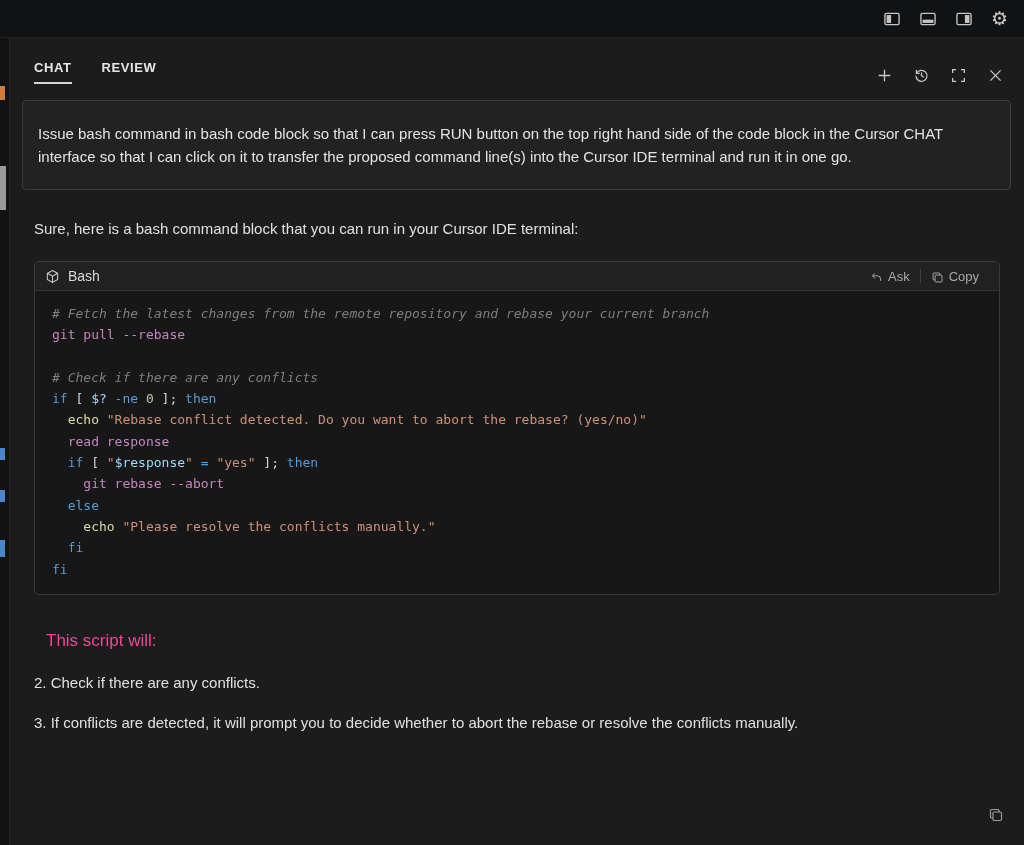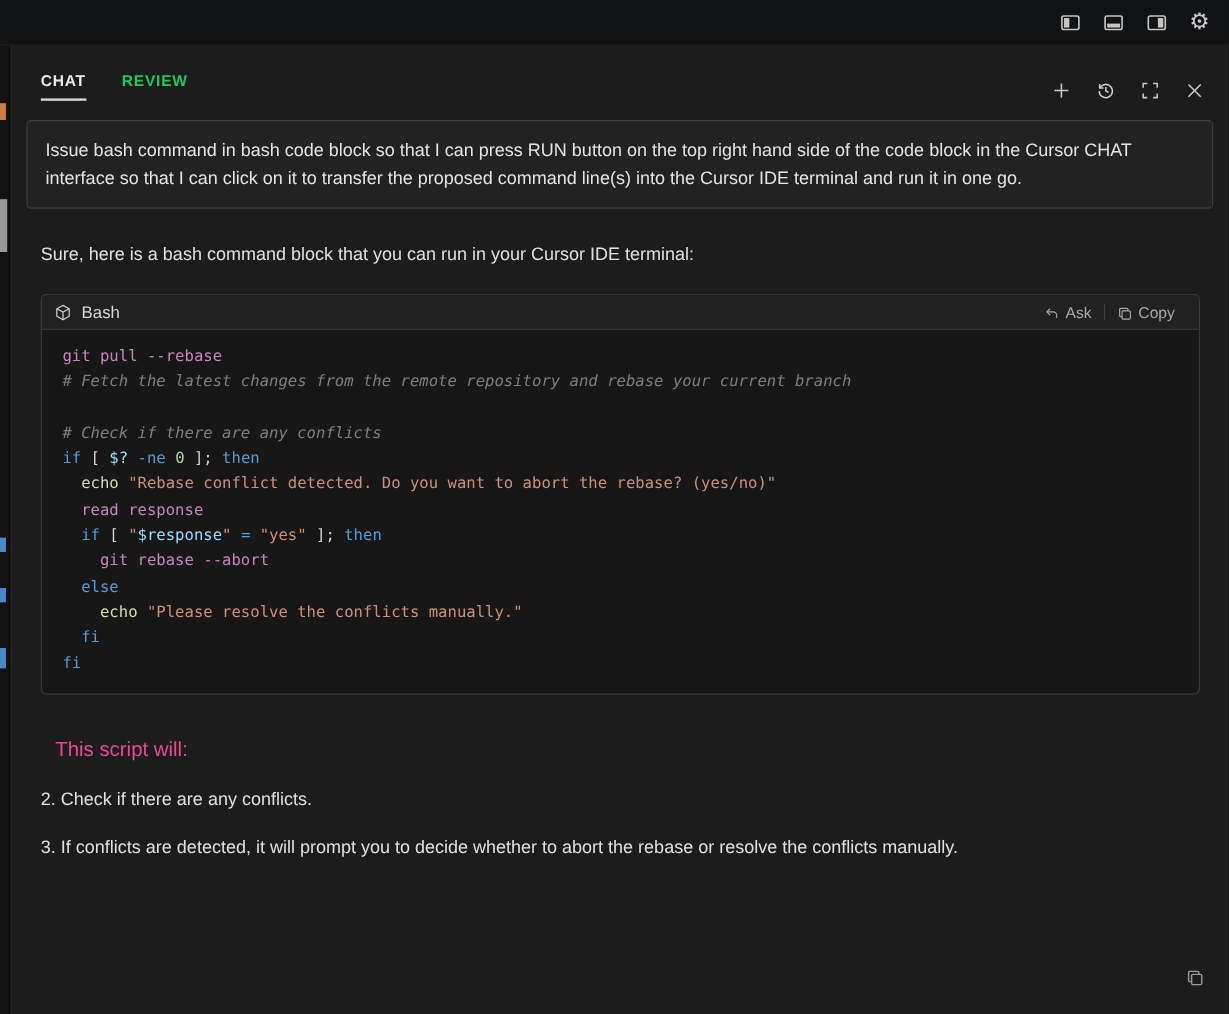--- a/index.html
+++ b/index.html
@@ -37,32 +37,32 @@
     overflow:hidden;
   }
 
   
   .tabrow{
     height:46px; display:flex; align-items:flex-end;
     padding:0 20px 0 24px;
   }
   .tab{ font-size:13px; font-weight:700; letter-spacing:.6px; margin-right:30px; cursor:pointer; padding:6px 0 7px; }
   .tab.active{ color:#e8e8e8; border-bottom:2px solid #d6d6d6; }
-  .tab.inactive{ color:#22c55e; border-bottom:2px solid transparent; }
+  .tab.inactive{ color:#e5e5e5; border-bottom:2px solid transparent; }
   .tab-actions{ margin-left:auto; display:flex; align-items:center; gap:19px; }
   .tab-actions .act{ width:18px; height:18px; display:flex; align-items:center; justify-content:center; cursor:pointer; }
   .tab-actions svg{ width:17px; height:17px; }
 
   
   .user-card{
     margin:16px 13px 0 12px;
     background:#222222;
     border:1px solid #3d3d3d;
     border-radius:4px;
-    padding:13px 15px;
+    padding:21px 15px;
     font-size:15px;
     line-height:23px;
     color:#e4e4e4;
   }
 
   
   .assist-intro{ margin:30px 24px 0 24px; font-size:15px; color:#e0e0e0; }
 
   
   .code-block{
@@ -202,22 +202,22 @@
         <div class="cbtn">
           <svg viewBox="0 0 16 16" fill="none" stroke="#a9a9a9" stroke-width="1.2">
             <rect x="5" y="5" width="8.5" height="8.5" rx="1.2"></rect>
             <path d="M11 5V3.6A1.1 1.1 0 0 0 9.9 2.5H3.6A1.1 1.1 0 0 0 2.5 3.6v6.3A1.1 1.1 0 0 0 3.6 11H5"></path>
           </svg>
           <span>Copy</span>
         </div>
       </div>
     </div>
     <div class="code-body">
+        <div class="code-line"><span class="tok-cm"># Fetch the latest changes from the remote repository and rebase your current branch</span></div>
         <div class="code-line"><span class="tok-cmd">git pull --rebase</span></div>
-        <div class="code-line"><span class="tok-cm"># Fetch the latest changes from the remote repository and rebase your current branch</span></div>
         <div class="code-line">&nbsp;</div>
         <div class="code-line"><span class="tok-cm"># Check if there are any conflicts</span></div>
         <div class="code-line"><span class="tok-kw">if</span><span class="tok-pl"> [ </span><span class="tok-var">$?</span><span class="tok-kw"> -ne </span><span class="tok-num">0</span><span class="tok-pl"> ]; </span><span class="tok-kw">then</span></div>
         <div class="code-line"><span class="tok-pl">  </span><span class="tok-fn">echo</span><span class="tok-pl"> </span><span class="tok-str">"Rebase conflict detected. Do you want to abort the rebase? (yes/no)"</span></div>
         <div class="code-line"><span class="tok-pl">  </span><span class="tok-cmd">read response</span></div>
         <div class="code-line"><span class="tok-pl">  </span><span class="tok-kw">if</span><span class="tok-pl"> [ </span><span class="tok-str">"</span><span class="tok-var">$response</span><span class="tok-str">"</span><span class="tok-pl"> </span><span class="tok-kw">=</span><span class="tok-pl"> </span><span class="tok-str">"yes"</span><span class="tok-pl"> ]; </span><span class="tok-kw">then</span></div>
         <div class="code-line"><span class="tok-pl">    </span><span class="tok-cmd">git rebase --abort</span></div>
         <div class="code-line"><span class="tok-pl">  </span><span class="tok-kw">else</span></div>
         <div class="code-line"><span class="tok-pl">    </span><span class="tok-fn">echo</span><span class="tok-pl"> </span><span class="tok-str">"Please resolve the conflicts manually."</span></div>
         <div class="code-line"><span class="tok-pl">  </span><span class="tok-kw">fi</span></div>

